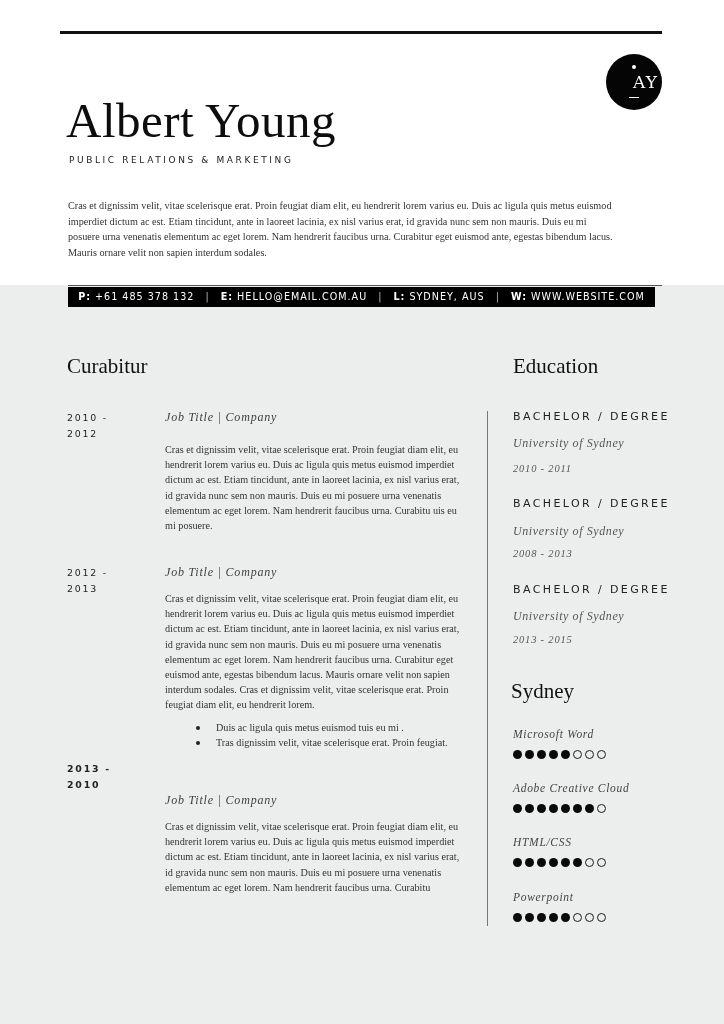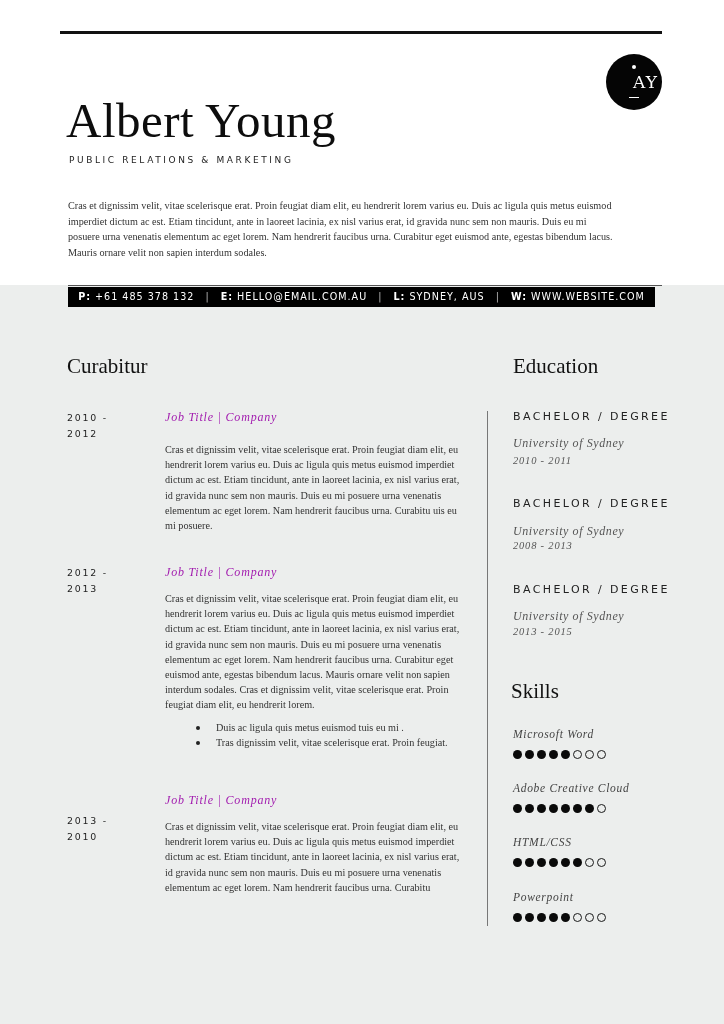--- a/index.html
+++ b/index.html
@@ -17,29 +17,29 @@
   .contact-line { left:68px; top:285px; width:594px; height:1px; background:#555; }
   .contact-bar { left:68px; top:287px; width:587px; height:20px; background:#000; color:#fff; font-family:"DejaVu Sans", sans-serif; font-size:9.6px; letter-spacing:1px; line-height:20px; display:flex; align-items:center; }
   .contact-bar .item { white-space:nowrap; }
   .contact-bar .lbl { font-weight:bold; }
   .contact-bar .sep { margin:0 11px; color:#bbb; }
   .section-title { font-family:"Liberation Serif", serif; font-size:21px; color:#111; }
   .exp-title { left:67px; top:354px; }
   .edu-title { left:513px; top:354px; }
   .skills-title { left:511px; top:679px; }
   .date { left:67px; font-family:"DejaVu Sans", sans-serif; font-size:9.4px; letter-spacing:1.8px; line-height:15.5px; color:#222; width:80px; }
-  .job-title { left:165px; font-style:italic; font-size:12px; letter-spacing:0.8px; color:#a21caf; }
+  .job-title { left:165px; font-style:italic; font-size:12px; letter-spacing:0.8px; color:#404040; }
   .job-body { left:165px; width:295px; font-size:10.2px; line-height:15.2px; color:#333; }
   .bullets { list-style:none; margin:7px; padding:0; }
   .bullets li { position:relative; padding-left:44px; }
   .bullets li .bdot { position:absolute; left:24px; top:6px; width:4px; height:4px; border-radius:50%; background:#222; }
   .divider { left:487px; top:411px; width:1px; height:515px; background:#777; }
   .degree { left:513px; font-family:"DejaVu Sans", sans-serif; font-size:11px; letter-spacing:2.4px; color:#222; }
   .uni { left:513px; font-style:italic; font-size:12px; letter-spacing:0.6px; color:#555; }
-  .years { left:513px; font-style:italic; font-size:10.5px; letter-spacing:0.8px; color:#555; }
+  .years { left:513px; font-style:italic; font-size:10.5px; letter-spacing:0.8px; color:#555;margin-top:8px; }
   .skill-name { left:513px; font-style:italic; font-size:11.5px; letter-spacing:0.7px; color:#444; }
   .dots { left:513px; display:flex; gap:3px; }
   .dots .d { width:9px; height:9px; border-radius:50%; box-sizing:border-box; }
   .dots .d.on { background:#0a0a0a; }
   .dots .d.off { border:1.3px solid #1a1a1a; background:transparent; }
 </style>
 </head>
 <body>
 
 <div class="grey-bg"></div>
@@ -84,21 +84,21 @@
 </div>
 <div class="abs job-title" style="top:565px;">Job Title  |  Company</div>
 <div class="abs job-body" style="top:591px;">
   <div>Cras et dignissim velit, vitae scelerisque erat. Proin feugiat diam elit, eu hendrerit lorem varius eu. Duis ac ligula quis metus euismod imperdiet dictum ac est. Etiam tincidunt, ante in laoreet lacinia, ex nisl varius erat, id gravida nunc sem non mauris. Duis eu mi posuere urna venenatis elementum ac eget lorem. Nam hendrerit faucibus urna. Curabitur eget euismod ante, egestas bibendum lacus. Mauris ornare velit non sapien interdum sodales. Cras et dignissim velit, vitae scelerisque erat. Proin feugiat diam elit, eu hendrerit lorem.</div>
   <ul class="bullets">
     <li><span class="bdot"></span><span>Duis ac ligula quis metus euismod  tuis eu mi .</span></li>
     <li><span class="bdot"></span><span>Tras dignissim velit, vitae scelerisque erat. Proin feugiat.</span></li>
   </ul>
 </div>
 
-<div class="abs date" style="top:813px;">
+<div class="abs date" style="top:761px;font-weight:bold;">
   <div>2013 -</div>
   <div>2010</div>
 </div>
 <div class="abs job-title" style="top:793px;">Job Title  |  Company</div>
 <div class="abs job-body" style="top:819px;">Cras et dignissim velit, vitae scelerisque erat. Proin feugiat diam elit, eu hendrerit lorem varius eu. Duis ac ligula quis metus euismod imperdiet dictum ac est. Etiam tincidunt, ante in laoreet lacinia, ex nisl varius erat, id gravida nunc sem non mauris. Duis eu mi posuere urna venenatis elementum ac eget lorem. Nam hendrerit faucibus urna. Curabitu</div>
 
 <div class="abs divider"></div>
 
 <div class="abs section-title edu-title">Education</div>
 
@@ -107,21 +107,21 @@
 <div class="abs years" style="top:455px;">2010 - 2011</div>
 
 <div class="abs degree" style="top:497px;">BACHELOR / DEGREE</div>
 <div class="abs uni" style="top:524px;">University of Sydney</div>
 <div class="abs years" style="top:540px;">2008 - 2013</div>
 
 <div class="abs degree" style="top:583px;">BACHELOR / DEGREE</div>
 <div class="abs uni" style="top:609px;">University of Sydney</div>
 <div class="abs years" style="top:626px;">2013 - 2015</div>
 
-<div class="abs section-title skills-title">Skills</div>
+<div class="abs section-title skills-title">Sydney</div>
 
 <div class="abs skill-name" style="top:728px;">Microsoft Word</div>
 <div class="abs dots" style="top:750px;">
     <span class="d on"></span>
     <span class="d on"></span>
     <span class="d on"></span>
     <span class="d on"></span>
     <span class="d on"></span>
     <span class="d off"></span>
     <span class="d off"></span>

